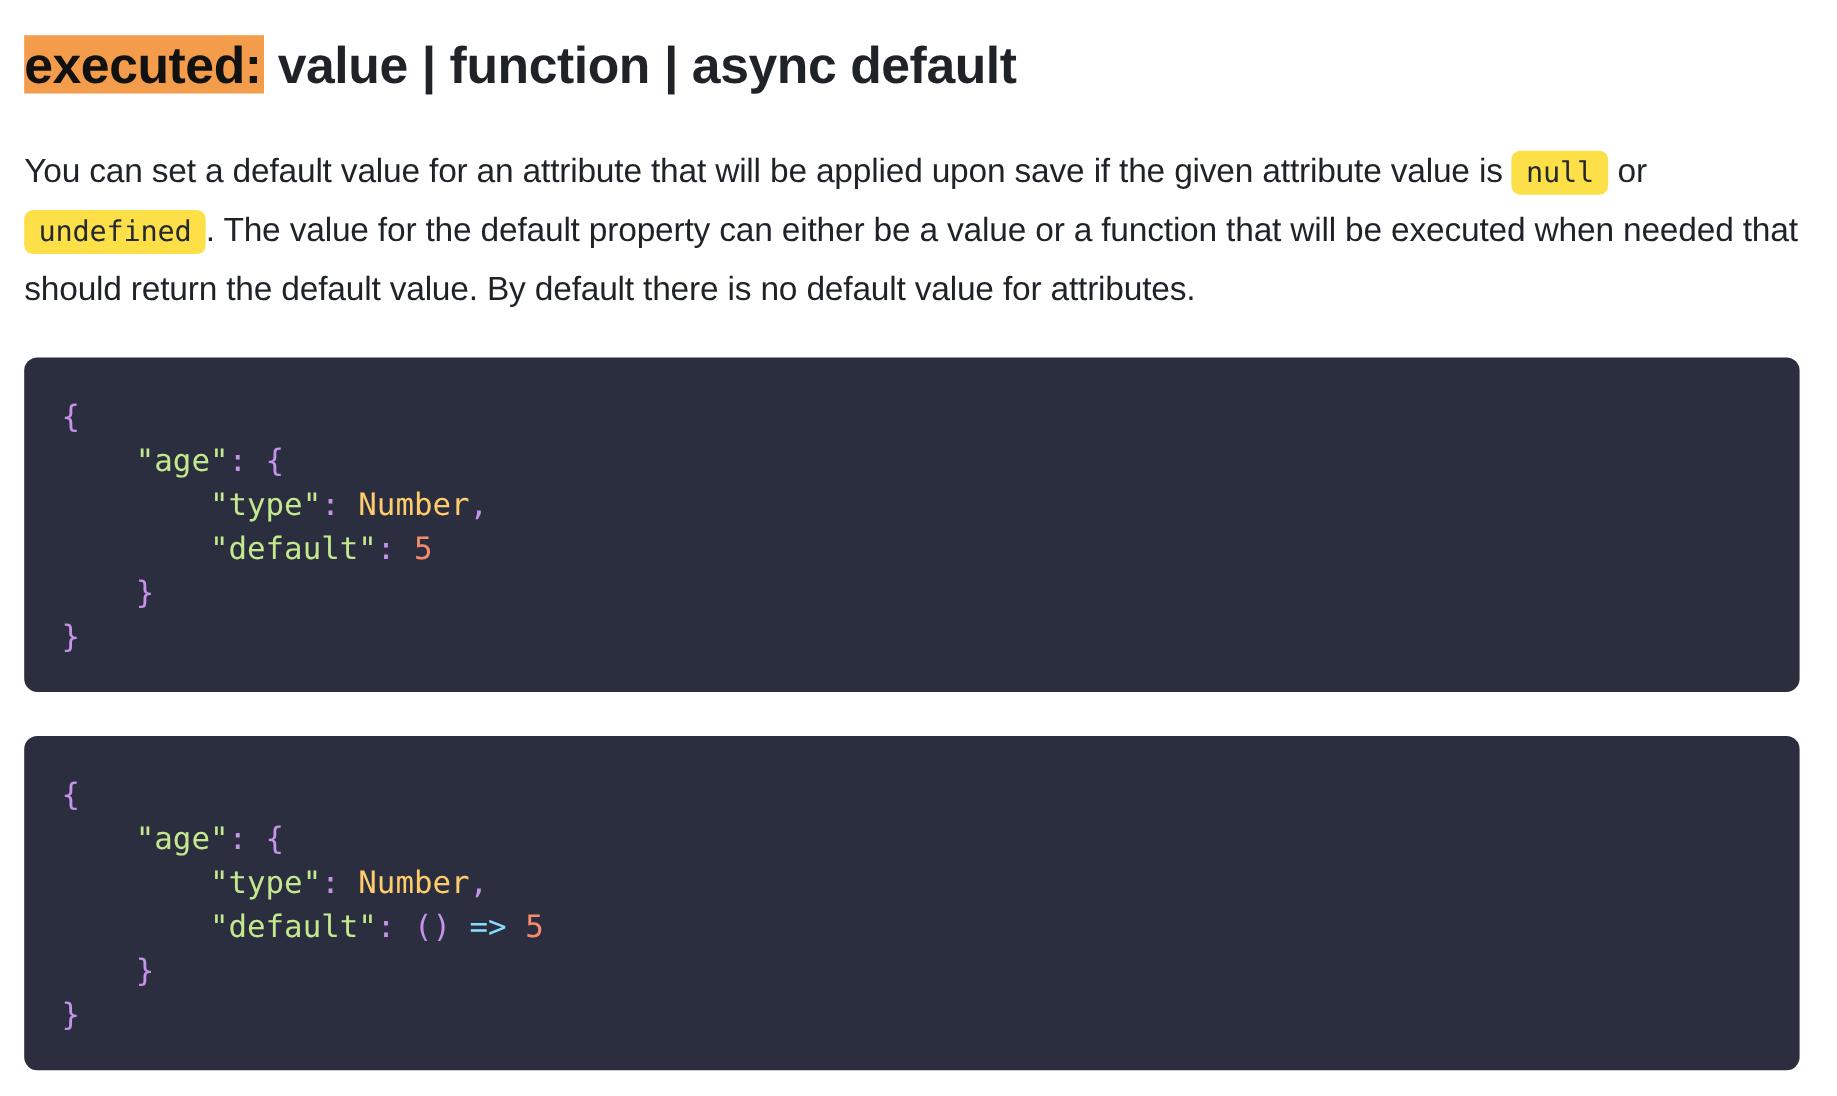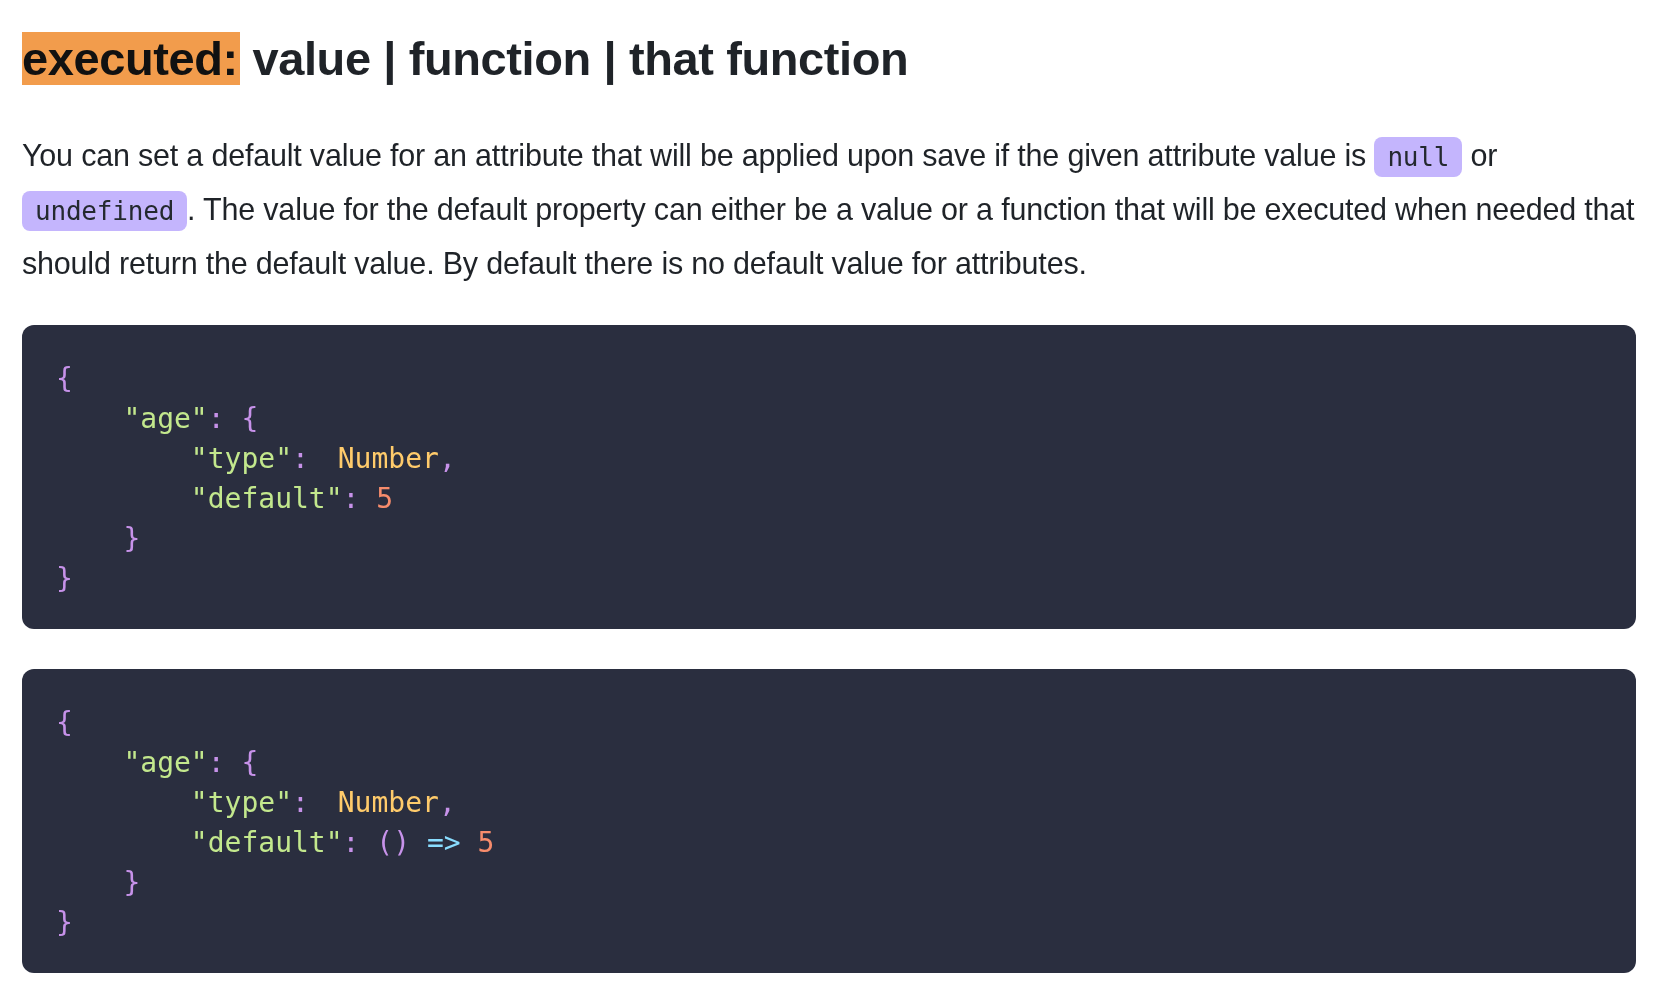--- a/index.html
+++ b/index.html
@@ -42,21 +42,21 @@
       width: 1620px;
       margin: 0;
       font-size: 30.5px;
       line-height: 52px;
       color: #1f2328;
       letter-spacing: -0.2px;
     }
     code.inline {
       font-family: "DejaVu Sans Mono", monospace;
       font-size: 26px;
-      background: #c4b5fd;
+      background: #fde047;
       color: #24292f;
       border-radius: 8px;
       padding: 5px 13px;
     }
     .code-block {
       position: absolute;
       left: 22px;
       width: 1614px;
       height: 304px;
       background: #2a2e3f;
@@ -70,31 +70,31 @@
       margin: 0;
       font-family: "DejaVu Sans Mono", monospace;
       font-size: 28px;
       line-height: 40px;
       color: #c3e88d;
       white-space: pre;
     }
     .tok-brace { color: #c792ea; }
     .tok-key { color: #c3e88d; }
     .tok-punct { color: #c792ea; }
-    .tok-type { color: #ffcb6b; margin-left: 12px; }
+    .tok-type { color: #ffcb6b; }
     .tok-num { color: #f78c6c; }
     .tok-paren { color: #c792ea; }
     .tok-arrow { color: #89ddff; }
   </style>
 </head>
 <body>
 
 <div class="page">
 
-  <h3 class="heading"><span class="highlight">executed:</span><span> value | function | that function</span></h3>
+  <h3 class="heading"><span class="highlight">executed:</span><span> value | function | async default</span></h3>
 
   <p class="desc"><span>You can set a default value for an attribute that will be applied upon save if the given attribute value is </span><code class="inline">null</code><span> or </span><code class="inline">undefined</code><span>. The value for the default property can either be a value or a function that will be executed when needed that should return the default value. By default there is no default value for attributes.</span></p>
 
   <div class="code-block b1">
 <pre class="code"><span class="tok-brace">{</span>
 <span>    </span><span class="tok-key">"age"</span><span class="tok-punct">:</span><span class="tok-brace"> {</span>
 <span>        </span><span class="tok-key">"type"</span><span class="tok-punct">:</span> <span class="tok-type">Number</span><span class="tok-punct">,</span>
 <span>        </span><span class="tok-key">"default"</span><span class="tok-punct">:</span> <span class="tok-num">5</span>
 <span>    </span><span class="tok-brace">}</span>
 <span class="tok-brace">}</span></pre>

